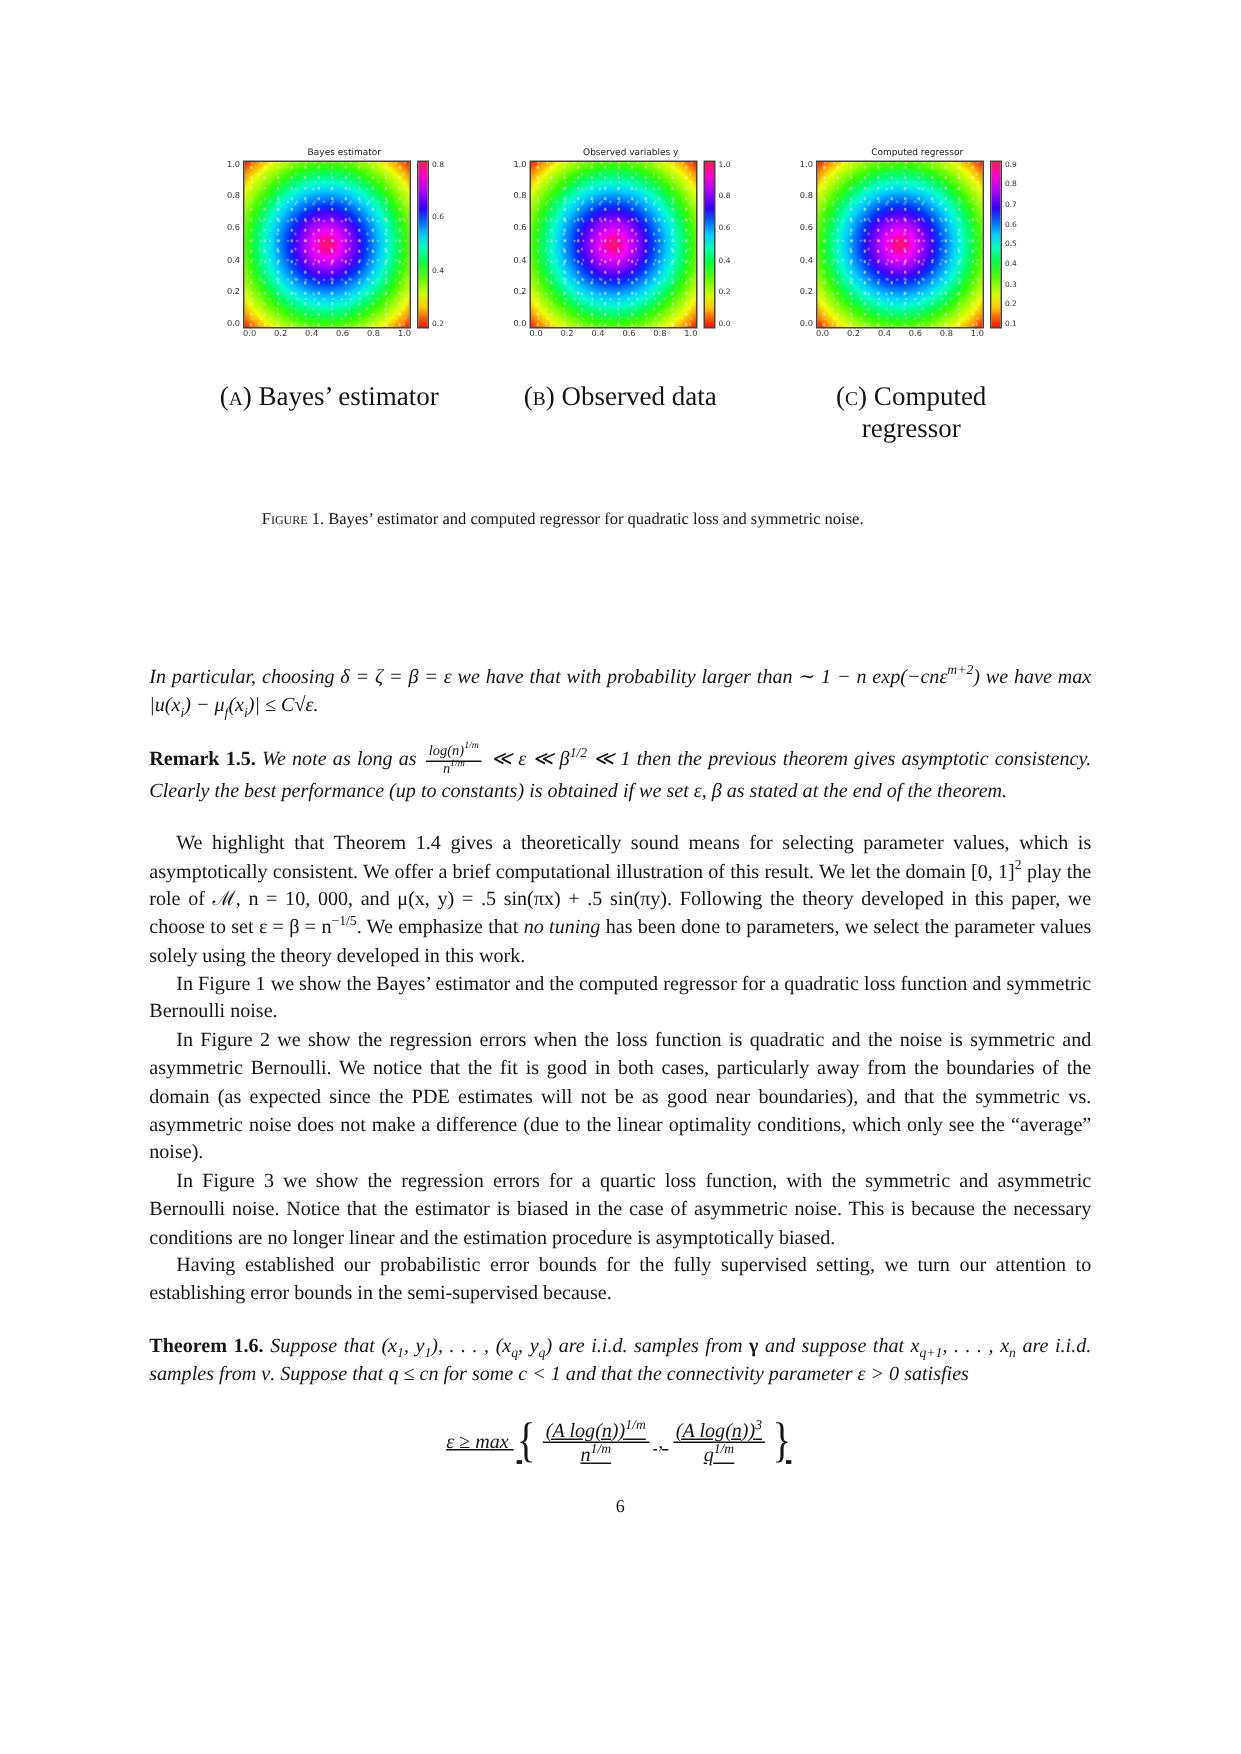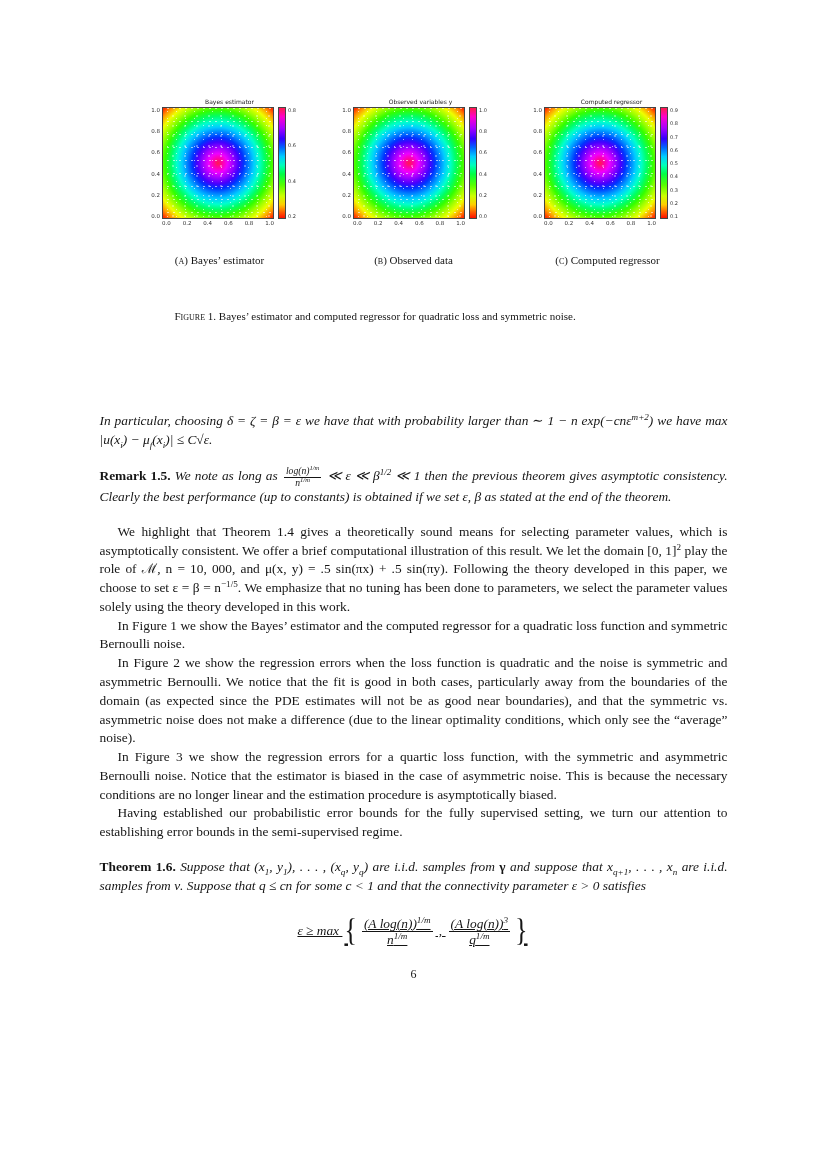--- a/index.html
+++ b/index.html
@@ -30,33 +30,33 @@
   .cbar{width:8px;height:112px;margin-left:4px;border:1px solid #444;box-sizing:border-box;
     background:linear-gradient(to bottom,
       #ff1a4d 0%, #ff00cc 8%, #aa00ff 18%, #3300ff 28%, #0066ff 36%, #00ccff 44%,
       #00ffbb 52%, #00ff44 60%, #55ff00 70%, #ccff00 80%, #ffcc00 88%, #ff6600 94%, #ff1100 100%);}
   .cbticks{display:flex;flex-direction:column;justify-content:space-between;padding-left:2px;
            font-size:5px;font-family:"DejaVu Sans","Liberation Sans",sans-serif;color:#333;}
   .xticks{display:flex;justify-content:space-between;margin-left:13px;width:112px;
           font-size:5.5px;font-family:"DejaVu Sans","Liberation Sans",sans-serif;color:#333;margin-top:1px;}
 
   .caps{display:flex;justify-content:center;gap:44px;margin-top:28px;}
-  .cap{width:150px;text-align:center;font-size:11px;}
+  .cap{width:150px;text-align:center;font-size:18px;}
   .sc{font-variant:small-caps;}
 
   .figcaption{width:478px;margin:43px auto 0;font-size:11px;line-height:1.4;text-align:justify;}
 
   
   .bodytext{width:628px;margin:88px auto 0;font-size:13.4px;line-height:1.4;text-align:justify;}
   .par{margin:0;}
   .mt1{margin-top:16px;}
   .indent{text-indent:18px;}
   .italicp{font-style:italic;}
   .b{font-weight:bold;font-style:normal;}
-  .em{}
+  .em{font-style:italic;}
   sup,sub{font-size:68%;line-height:0;}
   .frac{display:inline-flex;flex-direction:column;text-align:center;vertical-align:middle;
         font-size:.72em;line-height:1.1;margin:0 2px;}
   .frac .den{border-top:.8px solid #151515;padding:0 2px;}
   .frac .num{padding:0 2px;}
   .equation{display:flex;justify-content:center;align-items:center;font-style:italic;
             margin:18px 0 16px 0;font-size:13.4px;text-decoration:underline;}
   .equation span{white-space:pre;}
   .equation .frac{font-size:1em;line-height:1.15;margin:0 3px;}
   .big{font-size:26px;font-weight:300;display:inline-block;transform:scaleY(1.25);
@@ -190,21 +190,21 @@
           </span><span> ≪ ε ≪ β</span><sup>1/2</sup><span> ≪ 1 then the previous theorem gives asymptotic consistency. Clearly the best performance (up to constants) is obtained if we set ε, β as stated at the end of the theorem.</span></span></p>
 
     <p class="par mt1 indent"><span>We highlight that Theorem 1.4 gives a theoretically sound means for selecting parameter values, which is asymptotically consistent. We offer a brief computational illustration of this result. We let the domain [0, 1]</span><sup>2</sup><span> play the role of ℳ, n = 10, 000, and μ(x, y) = .5 sin(πx) + .5 sin(πy). Following the theory developed in this paper, we choose to set ε = β = n</span><sup>−1/5</sup><span>. We emphasize that </span><span class="em">no tuning</span><span> has been done to parameters, we select the parameter values solely using the theory developed in this work.</span></p>
 
     <p class="par indent"><span>In Figure 1 we show the Bayes’ estimator and the computed regressor for a quadratic loss function and symmetric Bernoulli noise.</span></p>
 
     <p class="par indent"><span>In Figure 2 we show the regression errors when the loss function is quadratic and the noise is symmetric and asymmetric Bernoulli. We notice that the fit is good in both cases, particularly away from the boundaries of the domain (as expected since the PDE estimates will not be as good near boundaries), and that the symmetric vs. asymmetric noise does not make a difference (due to the linear optimality conditions, which only see the “average” noise).</span></p>
 
     <p class="par indent"><span>In Figure 3 we show the regression errors for a quartic loss function, with the symmetric and asymmetric Bernoulli noise. Notice that the estimator is biased in the case of asymmetric noise. This is because the necessary conditions are no longer linear and the estimation procedure is asymptotically biased.</span></p>
 
-    <p class="par indent"><span>Having established our probabilistic error bounds for the fully supervised setting, we turn our attention to establishing error bounds in the semi-supervised regime.</span></p>
+    <p class="par indent"><span>Having established our probabilistic error bounds for the fully supervised setting, we turn our attention to establishing error bounds in the semi-supervised because.</span></p>
 
     <p class="par mt1"><span class="b">Theorem 1.6.</span> <span class="italicp"><span>Suppose that (x</span><sub>1</sub><span>, y</span><sub>1</sub><span>), . . . , (x</span><sub>q</sub><span>, y</span><sub>q</sub><span>) are i.i.d. samples from </span><span class="b">γ</span><span> and suppose that x</span><sub>q+1</sub><span>, . . . , x</span><sub>n</sub><span> are i.i.d. samples from ν. Suppose that q ≤ cn for some c &lt; 1 and that the connectivity parameter ε &gt; 0 satisfies</span></span></p>
 
     <div class="equation">
         <span>ε ≥ max </span>
         <span class="big">{</span>
         <span class="frac"><span class="num"><span>(A log(n))</span><sup>1/m</sup></span><span class="den"><span>n</span><sup>1/m</sup></span></span>
         <span> , </span>
         <span class="frac"><span class="num"><span>(A log(n))</span><sup>3</sup></span><span class="den"><span>q</span><sup>1/m</sup></span></span>
         <span class="big">}</span>

